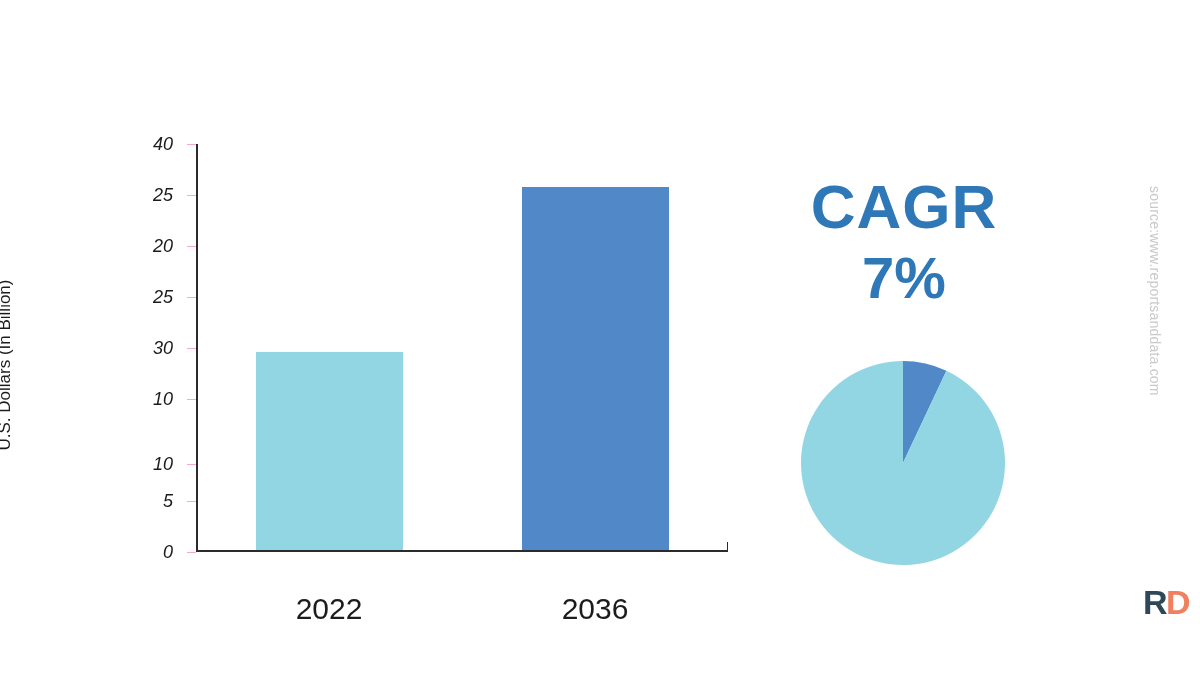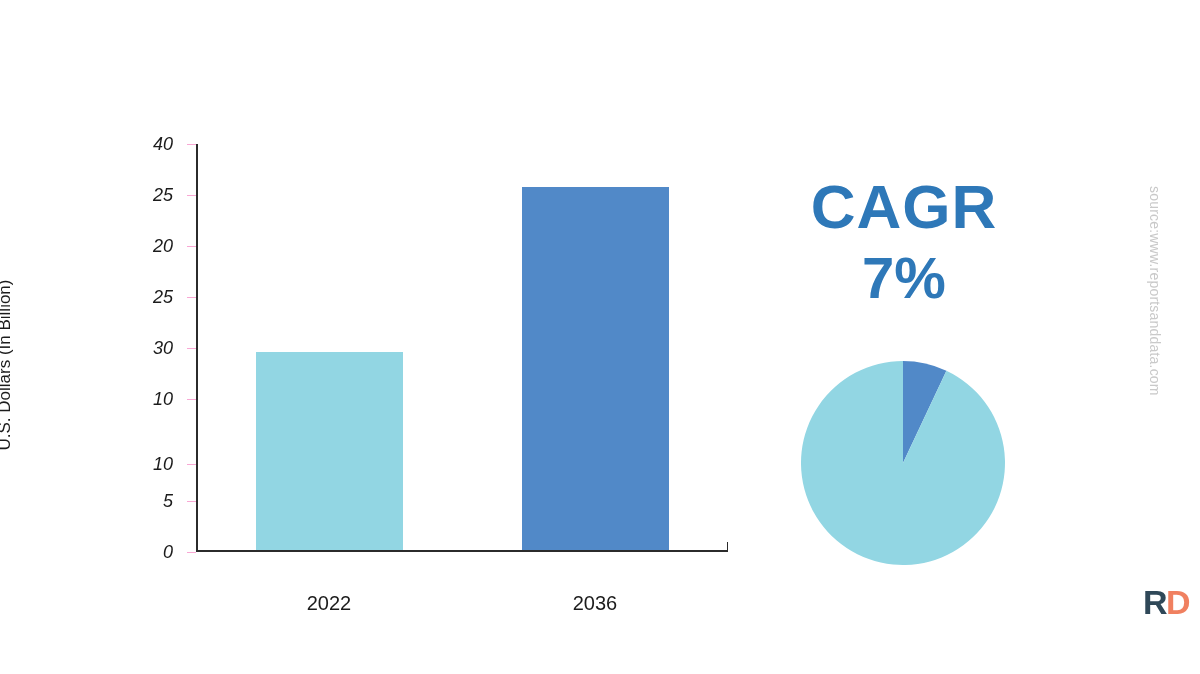--- a/index.html
+++ b/index.html
@@ -98,21 +98,21 @@
 
   
   .bar {
     position: absolute;
     bottom: 1.6px;
   }
   .bar-label {
     position: absolute;
     top: 448px;
     transform: translateX(-50%);
-    font-size: 20px;
+    font-size: 30px;
     color: #1c1c1c;
     white-space: nowrap;
   }
 
   
   #cagr-block {
     position: absolute;
     left: 790px;
     top: 176px;
     width: 228px;

